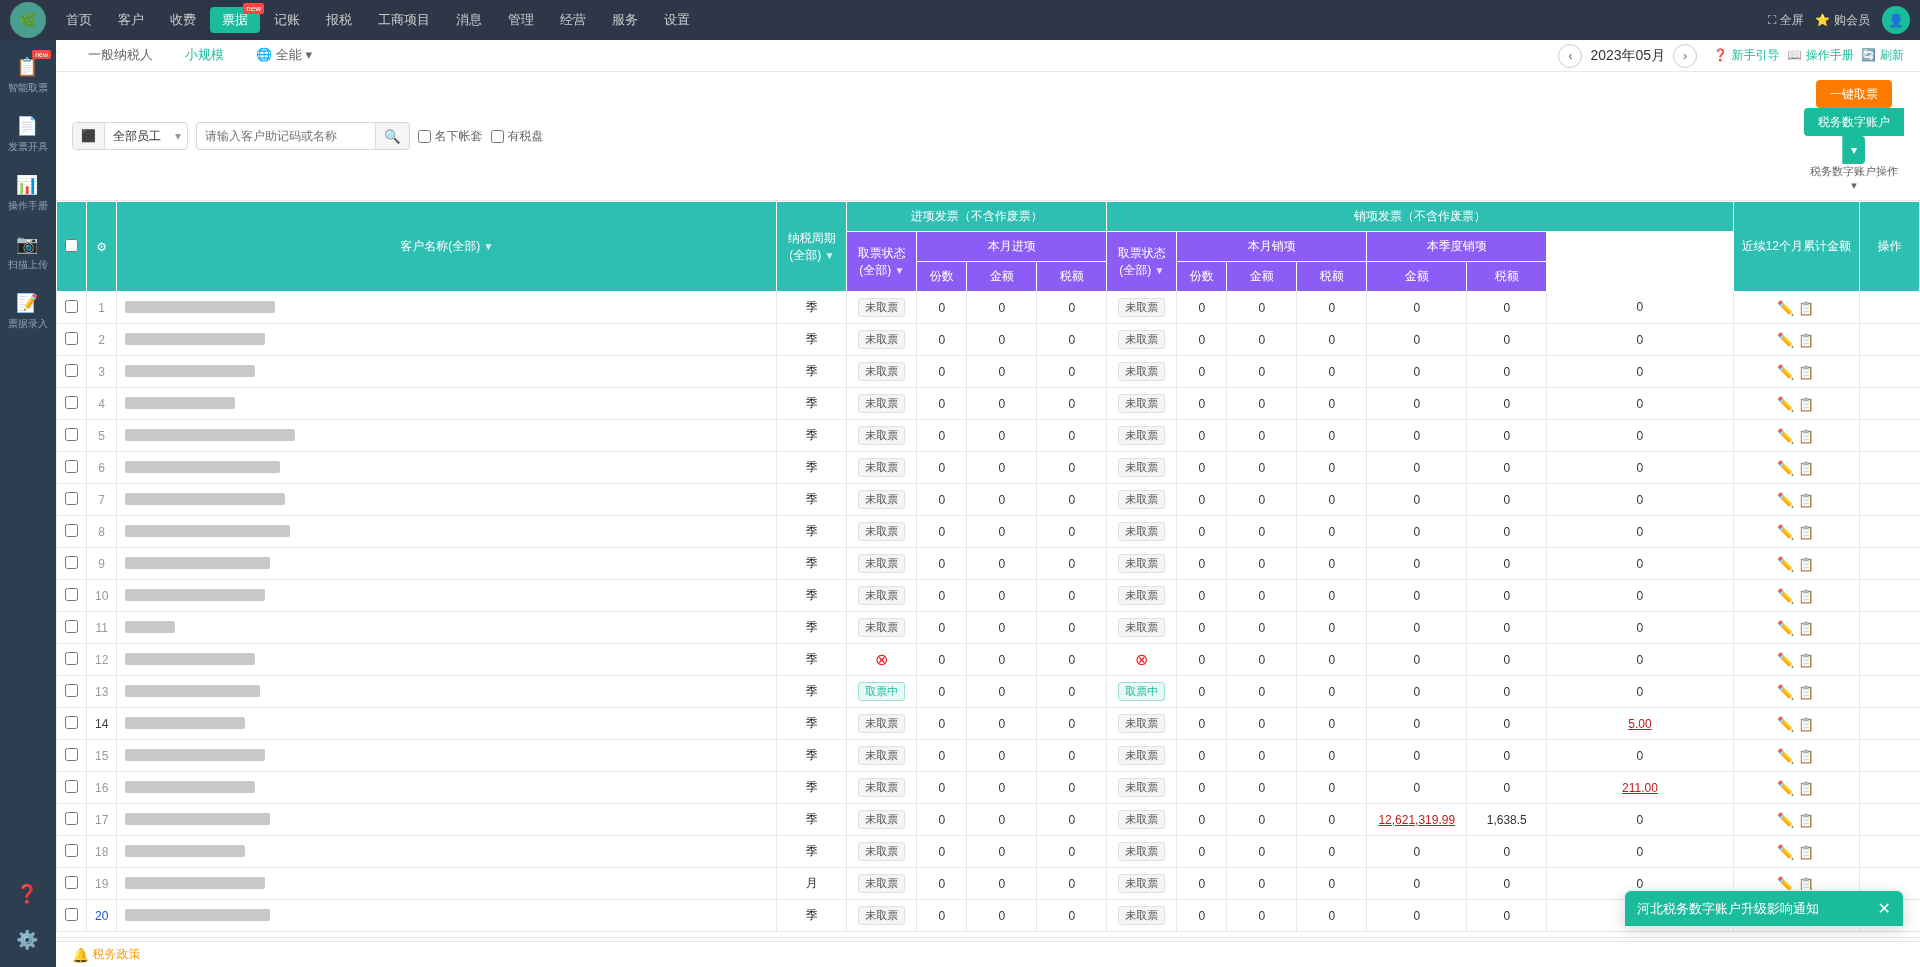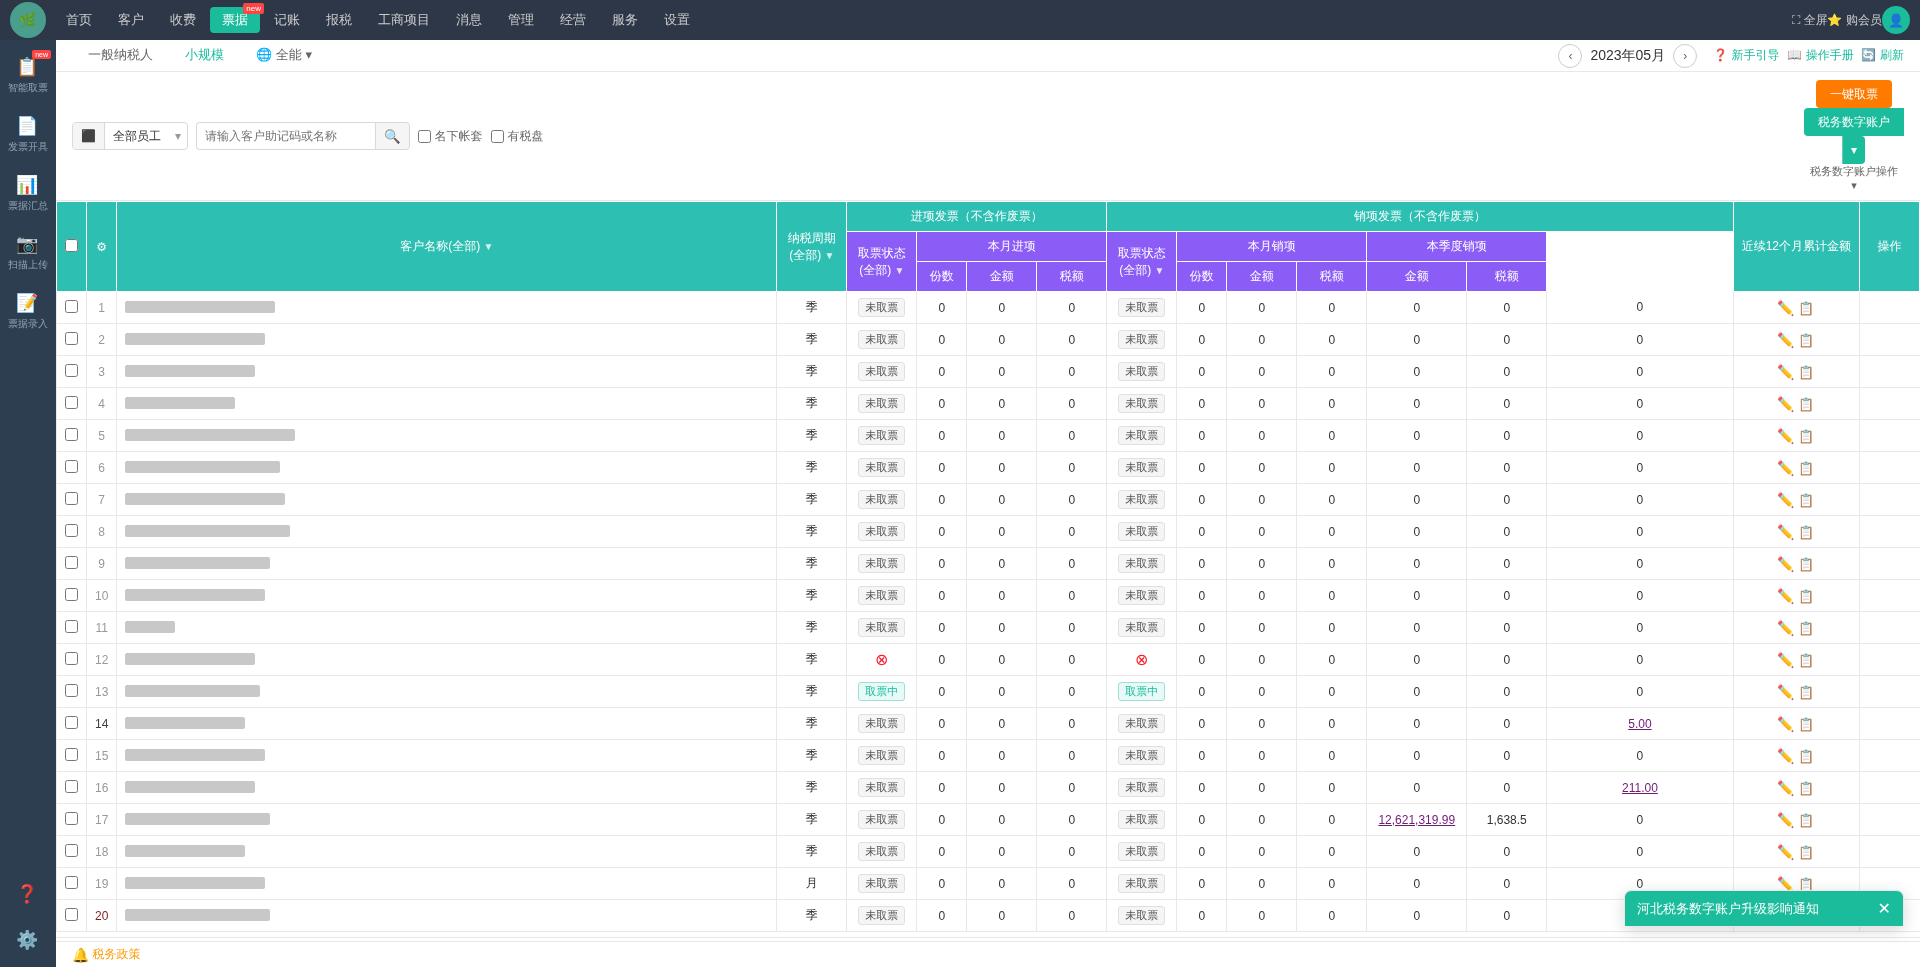--- a/index.html
+++ b/index.html
@@ -4,21 +4,21 @@
   <style>
     * { box-sizing: border-box; margin: 0; padding: 0; }
     body { font-family: 'Microsoft YaHei', '微软雅黑', sans-serif; font-size: 12px; background: #f0f2f5; color: #333; overflow: hidden; }
     
     
     .top-nav { background: #2d3748; height: 40px; display: flex; align-items: center; padding: 0 10px; color: #fff; position: relative; z-index: 100; }
     .top-nav-logo { width: 36px; height: 36px; background: #4a9e8e; border-radius: 50%; display: flex; align-items: center; justify-content: center; margin-right: 8px; font-size: 14px; color: white; }
     .top-nav-items { display: flex; align-items: center; flex: 1; gap: 2px; }
     .top-nav-item { padding: 4px 12px; color: #ccc; cursor: pointer; font-size: 13px; border-radius: 3px; white-space: nowrap; }
     .top-nav-item.active { background: #1abc9c; color: #fff; position: relative; border-radius: 4px; }
-    .top-nav-right { display: flex; align-items: center; gap: 0; margin-left: auto; }
+    .top-nav-right { display: flex; align-items: center; gap: 12px; margin-left: auto; }
     .top-nav-right-item { color: #ccc; font-size: 12px; cursor: pointer; display: flex; align-items: center; gap: 3px; }
     .user-avatar { width: 28px; height: 28px; background: #1abc9c; border-radius: 50%; display: flex; align-items: center; justify-content: center; color: #fff; font-size: 13px; cursor: pointer; }
 
     
     .layout { display: flex; height: calc(100vh - 40px); }
     .sidebar { width: 56px; background: #2c3e50; display: flex; flex-direction: column; align-items: center; padding-top: 8px; gap: 4px; }
     .sidebar-item { width: 50px; display: flex; flex-direction: column; align-items: center; padding: 8px 4px; cursor: pointer; color: #8fa3b3; border-radius: 4px; font-size: 10px; gap: 3px; }
     .sidebar-icon { font-size: 18px; }
     .sidebar-item-wrap { position: relative; }
 
@@ -58,21 +58,21 @@
     thead tr.sub-header th { background: #8b5cf6; }
     tbody tr { border-bottom: 1px solid #e8e8e8; }
     tbody td { padding: 6px 8px; text-align: center; border-right: 1px solid #e8e8e8; color: #333; }
     tbody td:first-child { border-left: 1px solid #e8e8e8; }
     .col-name { text-align: left; max-width: 200px; }
     .blurred-text { background: #ccc; border-radius: 2px; color: transparent; user-select: none; display: inline-block; height: 12px; border-radius: 2px; }
     .status-tag { background: #f5f5f5; border: 1px solid #e0e0e0; border-radius: 3px; padding: 1px 6px; font-size: 11px; color: #555; display: inline-block; white-space: nowrap; }
     .status-pending { color: #1abc9c; background: #e8faf7; border: 1px solid #a0ddd5; border-radius: 3px; padding: 1px 6px; font-size: 11px; display: inline-block; }
     .action-edit { color: #1abc9c; cursor: pointer; font-size: 14px; }
     .action-copy { color: #999; cursor: pointer; font-size: 13px; }
-    .col-num-link { color: #701a75; text-decoration: underline; cursor: pointer; margin-top: 10px; }
+    .col-num-link { color: #b91c1c; text-decoration: underline; cursor: pointer; margin-top: 10px; }
 
     
     .table-footer { padding: 6px 16px; font-size: 12px; color: #666; background: #fff; border-top: 1px solid #e8e8e8; }
 
     
     .notification-popup { position: fixed; right: 16px; bottom: 40px; width: 280px; background: #fff; border: 1px solid #e8e8e8; border-radius: 6px; box-shadow: 0 4px 16px rgba(0,0,0,0.15); z-index: 200; }
     .notification-header { background: #1abc9c; color: #fff; padding: 8px 12px; border-radius: 6px 6px 0 0; font-size: 13px; font-weight: 500; display: flex; justify-content: space-between; align-items: center; gap: 40px; }
     .notification-close { cursor: pointer; color: #fff; font-size: 16px; }
     .notification-body { padding: 10px 12px; font-size: 12px; line-height: 1.7; color: #444; max-height: 160px; overflow: hidden; }
     .bottom-bar { position: fixed; bottom: 0; left: 56px; right: 0; background: #fff; border-top: 1px solid #e8e8e8; padding: 4px 16px; display: flex; align-items: center; gap: 8px; font-size: 12px; }
@@ -122,21 +122,21 @@
         <span>智能取票</span>
       </div>
       <span style="position:absolute;top:2px;right:2px;background:#ff4444;color:#fff;font-size:7px;padding:1px 3px;border-radius:2px;">new</span>
     </div>
     <div class="sidebar-item">
       <span class="sidebar-icon">📄</span>
       <span>发票开具</span>
     </div>
     <div class="sidebar-item">
       <span class="sidebar-icon">📊</span>
-      <span>票据汇总</span>
+      <span>操作手册</span>
     </div>
     <div class="sidebar-item">
       <span class="sidebar-icon">📷</span>
       <span>扫描上传</span>
     </div>
     <div class="sidebar-item">
       <span class="sidebar-icon">📝</span>
       <span>票据录入</span>
     </div>
     <div style="margin-top:auto;margin-bottom:8px;display:flex;flex-direction:column;align-items:center;gap:8px;">
@@ -625,21 +625,21 @@
       <td>0</td>
       <td>0</td>
       <td>0</td>
       <td>
         <span class="action-edit">✏️</span>
         <span class="action-copy">📋</span>
       </td>
     </tr>
             <tr>
       <td><input type="checkbox" style=""></td>
-      <td style="color:#7f1d1d;">20</td>
+      <td style="color:#1d4ed8;">20</td>
       <td class="col-name"><span class="blurred-text" style="width:145px;background:#c8c8c8;">&nbsp;&nbsp;&nbsp;&nbsp;&nbsp;&nbsp;&nbsp;&nbsp;&nbsp;&nbsp;&nbsp;&nbsp;&nbsp;&nbsp;&nbsp;&nbsp;&nbsp;&nbsp;&nbsp;&nbsp;&nbsp;&nbsp;&nbsp;&nbsp;&nbsp;&nbsp;&nbsp;&nbsp;&nbsp;&nbsp;</span></td>
       <td>季</td>
       <td><span class="status-tag">未取票</span></td>
       <td>0</td>
       <td>0</td>
       <td>0</td>
       <td><span class="status-tag">未取票</span></td>
       <td>0</td>
       <td>0</td>
       <td>0</td>

